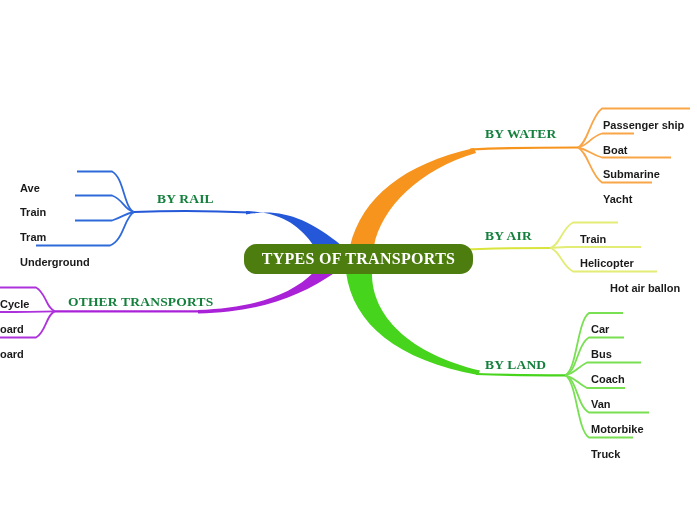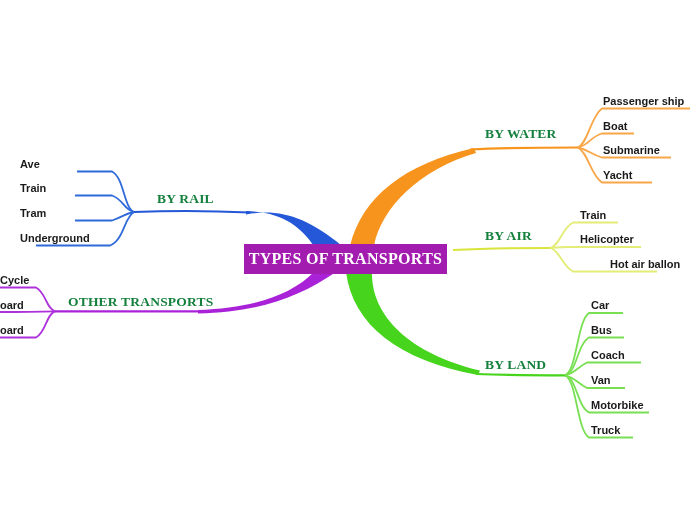--- a/index.html
+++ b/index.html
@@ -2,24 +2,24 @@
 <html><head>
 <meta charset="utf-8">
 <style>
   html,body{margin:0;padding:0;background:#fff;}
   .canvas{position:relative;width:697px;height:520px;background:#ffffff;overflow:hidden;
           font-family:"Liberation Sans",sans-serif;}
   .canvas svg{position:absolute;left:0;top:0;}
   .blabel{position:absolute;font-family:"Liberation Serif",serif;font-weight:bold;
           font-size:13.5px;color:#15803d;white-space:nowrap;letter-spacing:.2px;}
   .leaf{position:absolute;font-family:"Liberation Sans",sans-serif;font-weight:bold;
-        font-size:11px;color:#1a1a1a;white-space:nowrap;}
+        font-size:11px;color:#1a1a1a;white-space:nowrap;margin-top:24px;}
   .leaf.r{text-align:left;}
-  .center-node{position:absolute;left:244px;top:244px;width:203px;height:30px;
-        background:#a21caf;border-radius:0;color:#ffffff;
+  .center-node{position:absolute;left:244px;top:244px;width:229px;height:30px;
+        background:#4d7c0f;border-radius:13px;color:#ffffff;
         font-family:"Liberation Serif",serif;font-weight:bold;font-size:16px;
         display:flex;align-items:center;justify-content:center;white-space:nowrap;
         letter-spacing:.3px;}
 </style>
 </head>
 <body>
 
 <div class="canvas">
 
   <svg width="697" height="520" viewBox="0 0 697 520">

